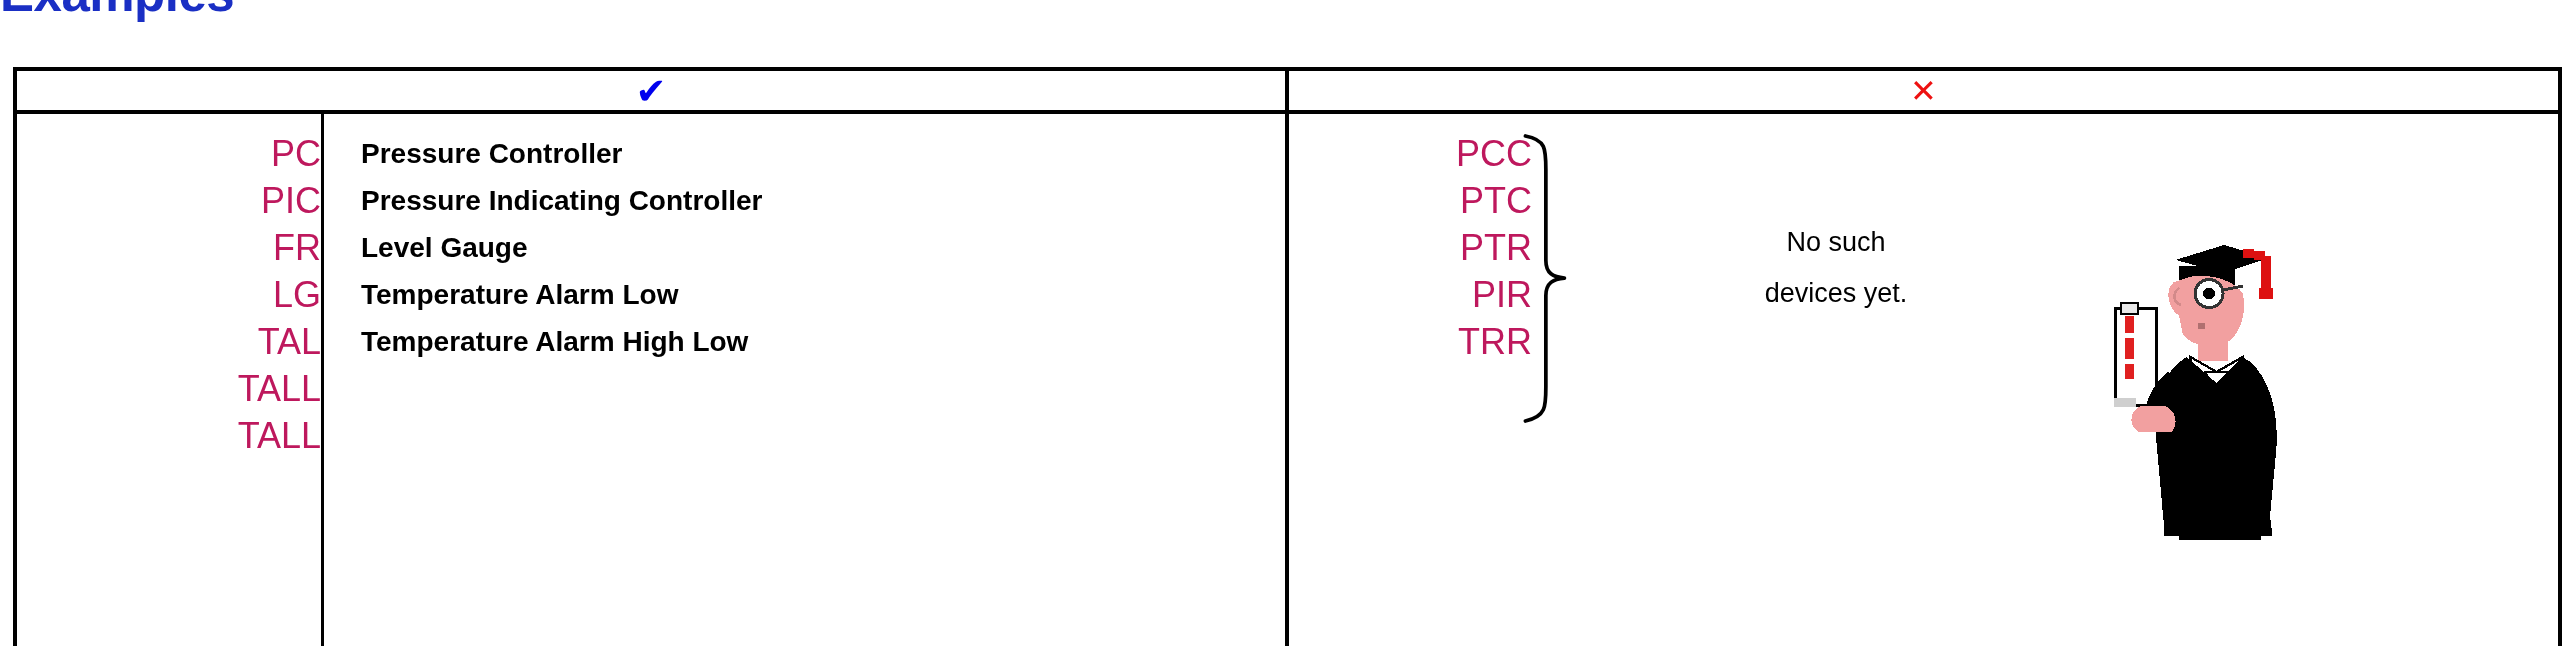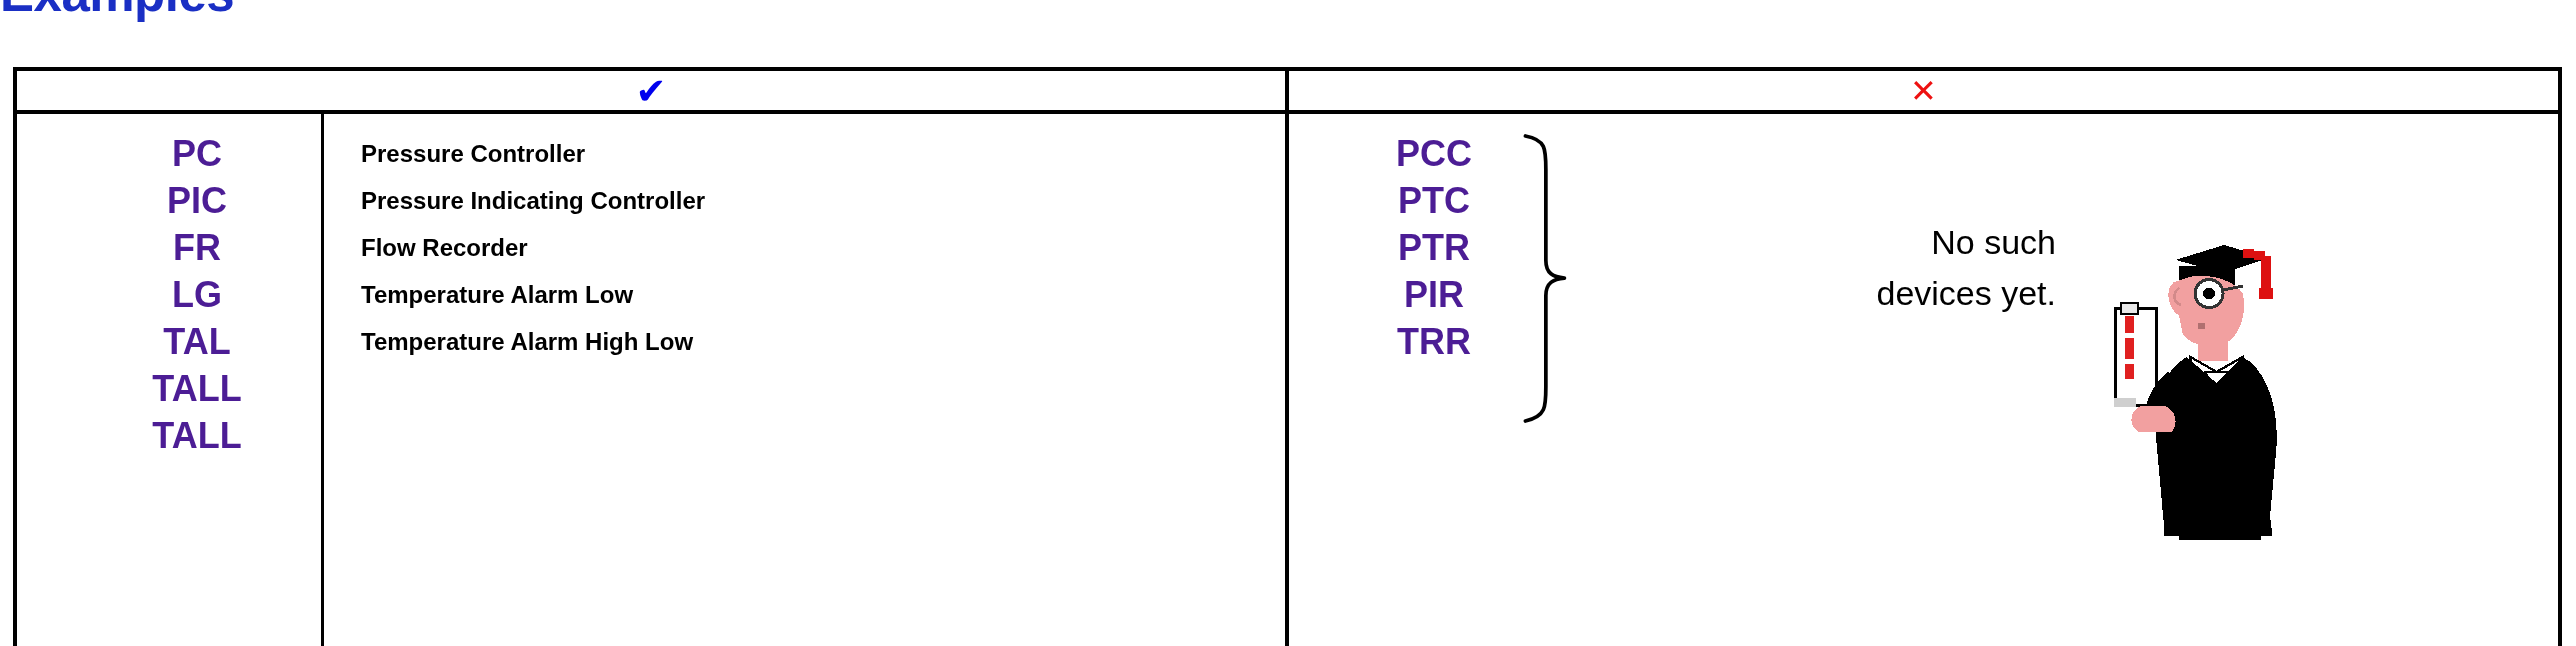--- a/index.html
+++ b/index.html
@@ -53,47 +53,47 @@
     width:304px; box-sizing:border-box;
     padding-top:16px;
   }
   #valid-desc-col{
     flex:1; box-sizing:border-box;
     border-left:3.7px solid #000;
     padding-top:16px; padding-left:37px;
   }
 
   .abbr{
-    font-size:36px; font-weight:bold; color:#4c1d95;
+    font-size:36px; font-weight:normal; color:#be185d;
     line-height:47px; height:47px;
-    text-align:center; padding-left:56px;
+    text-align:right; padding-left:56px;
     white-space:nowrap;
   }
   .desc{
-    font-size:24px; font-weight:bold; color:#000;
+    font-size:28px; font-weight:bold; color:#000;
     line-height:47px; height:47px; white-space:nowrap;
   }
 
   
   #invalid-abbr-col{
     position:absolute; left:0; top:16px; width:243px;
   }
   #invalid-abbr-col .abbr{ padding-left:47px; }
 
   #brace{
     position:absolute; left:229px; top:17px;
     width:65px; height:290px;
     color:#000;
   }
   #brace svg{ display:block; }
 
   #no-such-devices{
     position:absolute; left:327px; top:103px;
-    width:440px; text-align:right;
-    font-size:34px; line-height:51px; color:#000;
+    width:440px; text-align:center;
+    font-size:27px; line-height:51px; color:#000;
     font-weight:normal;
   }
 
   
   #graduate-figure{
     position:absolute; left:823px; top:112px;
     width:196px; height:318px;
   }
   #graduate-figure svg{display:block; image-rendering:pixelated;}
 </style>
@@ -123,21 +123,21 @@
         <div class="abbr">FR</div>
         <div class="abbr">LG</div>
         <div class="abbr">TAL</div>
         <div class="abbr">TALL</div>
         <div class="abbr">TALL</div>
       </div>
 
       <div id="valid-desc-col">
         <div class="desc">Pressure Controller</div>
         <div class="desc">Pressure Indicating Controller</div>
-        <div class="desc">Flow Recorder</div>
+        <div class="desc">Level Gauge</div>
         <div class="desc">Temperature Alarm Low</div>
         <div class="desc">Temperature Alarm High Low</div>
       </div>
 
     </div>
 
     <div id="invalid-section">
 
       <div id="invalid-abbr-col">
         <div class="abbr">PCC</div>

